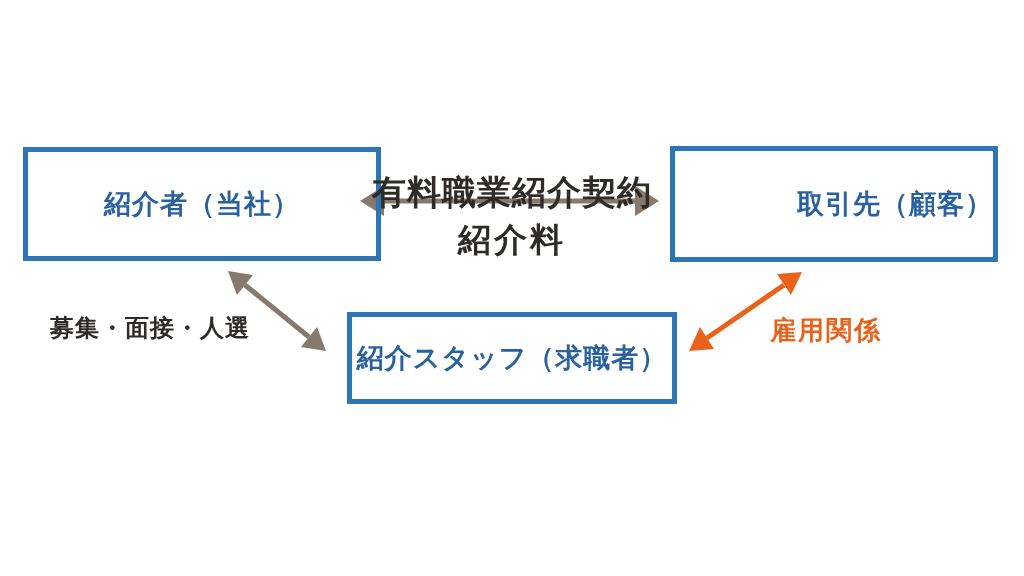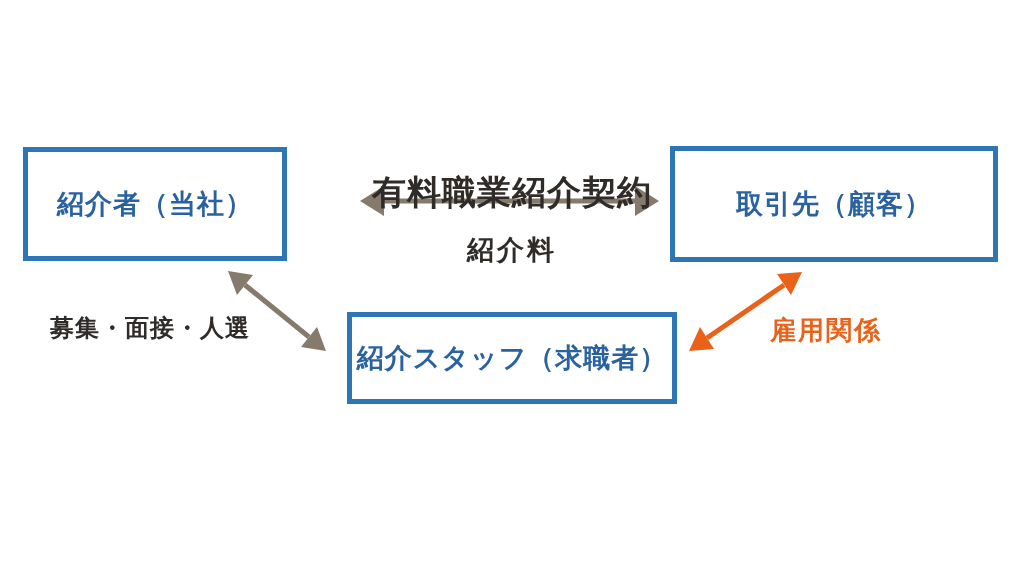--- a/index.html
+++ b/index.html
@@ -24,22 +24,22 @@
     justify-content: center;
     box-sizing: border-box;
   }
   .box .box-label {
     color: #2a62a0;
     font-weight: bold;
     font-size: 27px;
     letter-spacing: 1px;
     white-space: nowrap;
   }
-  #box-introducer { left: 23px;  top: 147px; width: 264px; height: 114px; }
-  #box-client     { left: 670px; top: 146px; width: 328px; height: 116px; }
+  #box-introducer { left: 23px;  top: 147px; width: 358px; height: 114px; }
+  #box-client     { left: 670px; top: 146px; width: 328px; height: 116px; justify-content: flex-end; }
   #box-staff      { left: 347px; top: 312px; width: 330px; height: 92px; }
 
   #arrow-layer {
     position: absolute;
     left: 0; top: 0;
     width: 1024px;
     height: 576px;
   }
 
   .float-label {
@@ -47,21 +47,21 @@
     transform: translateX(-50%);
     white-space: nowrap;
     font-weight: bold;
   }
   .dark-label {
     color: #2f2b28;
     font-size: 34px;
     letter-spacing: 1px;
   }
   #label-contract   { left: 512px; top: 170px; }
-  #label-fee        { left: 512px; top: 232px; font-size: 27px; letter-spacing: 3px; }
+  #label-fee        { left: 512px; top: 218px; font-size: 33px; letter-spacing: 3px; }
   #label-recruit    { left: 150px; top: 312px; font-size: 24px; }
   #label-employment { left: 826px; top: 313px; color: #ea6119; font-size: 26px; letter-spacing: 2px; }
 </style>
 </head>
 <body>
 
 <div id="canvas">
 
   <svg id="arrow-layer" viewBox="0 0 1024 576" xmlns="http://www.w3.org/2000/svg">
 

